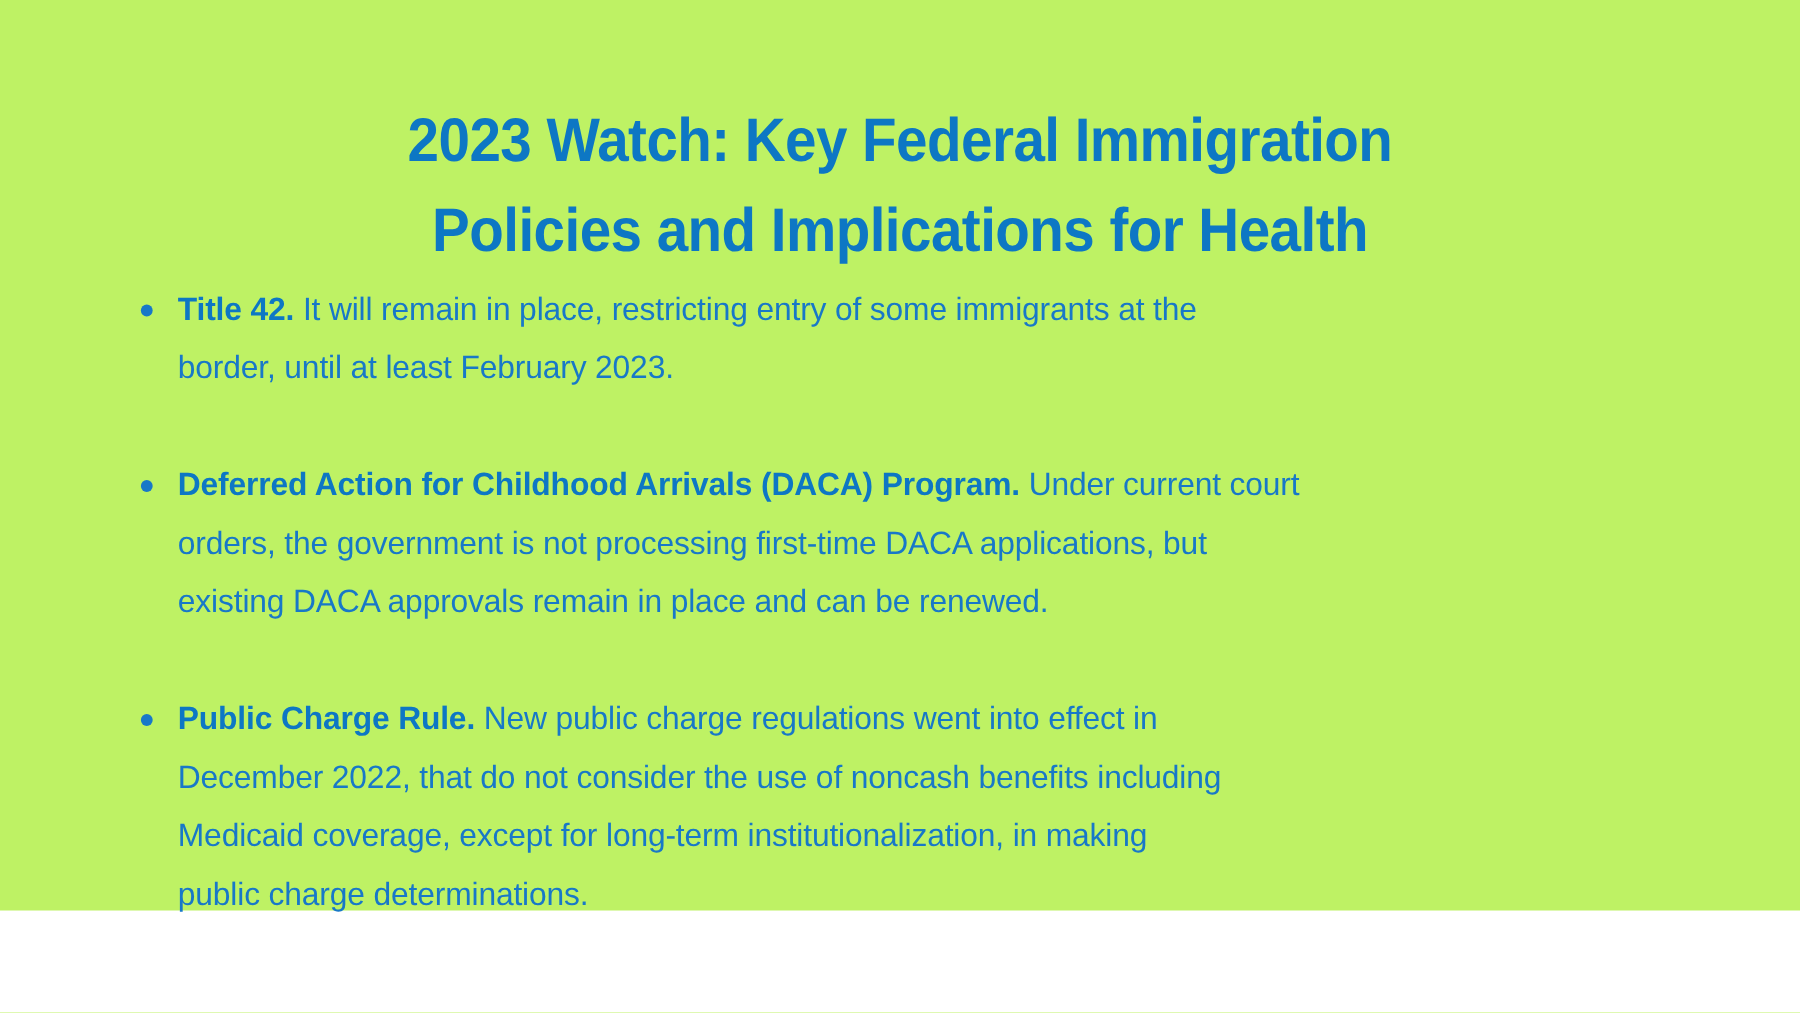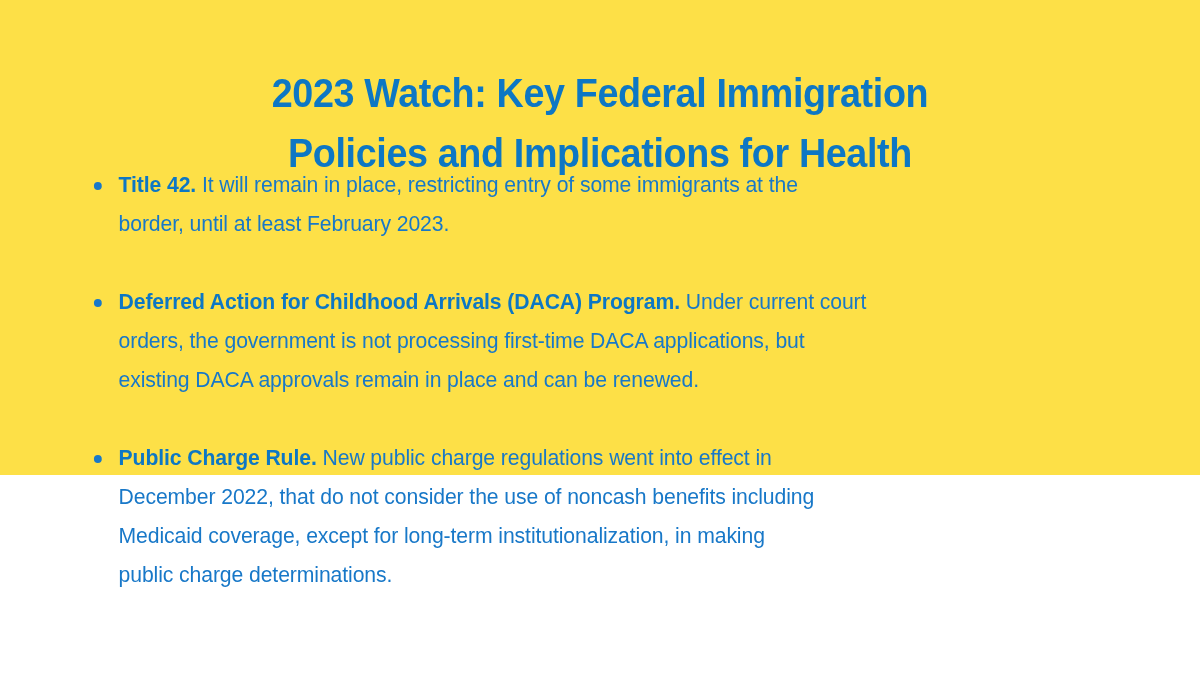--- a/index.html
+++ b/index.html
@@ -11,22 +11,22 @@
     width: 1200px;
     height: 675px;
     background: #ffffff;
     font-family: "Liberation Sans", sans-serif;
     overflow: hidden;
   }
 
   .slide {
     position: relative;
     width: 1200px;
-    height: 475px;
-    background: #fde047;
+    height: 607px;
+    background: #bef264;
     box-sizing: border-box;
   }
 
   
   .slide-title {
     position: absolute;
     left: 0;
     top: 36px;
     width: 1200px;
     text-align: center;
@@ -38,21 +38,21 @@
     letter-spacing: -0.4px;
     transform: scaleX(0.92);
     transform-origin: 50% 50%;
     white-space: pre-line;
   }
 
   
   .bullet-list {
     position: absolute;
     left: 88px;
-    top: 166px;
+    top: 187px;
     width: 1020px;
     margin: 0;
     padding: 0;
     list-style: none;
   }
 
   .bullet-item {
     position: relative;
     padding-left: 31px;
     margin-bottom: 39px;

